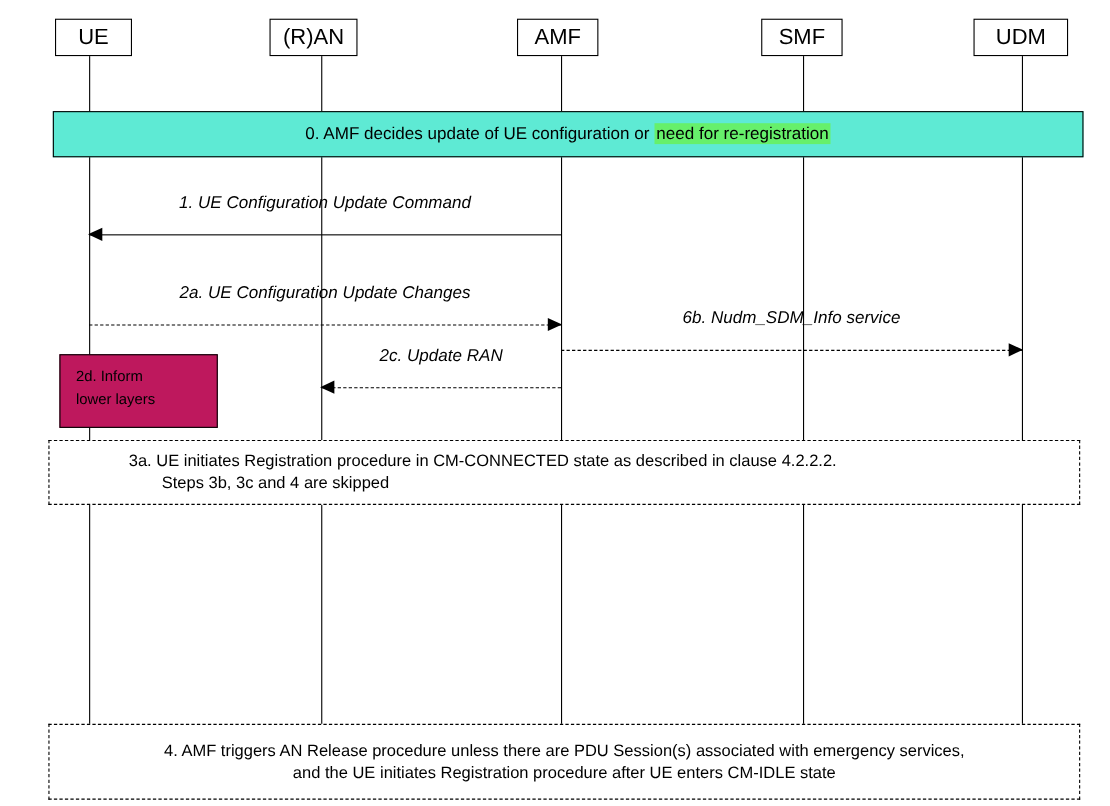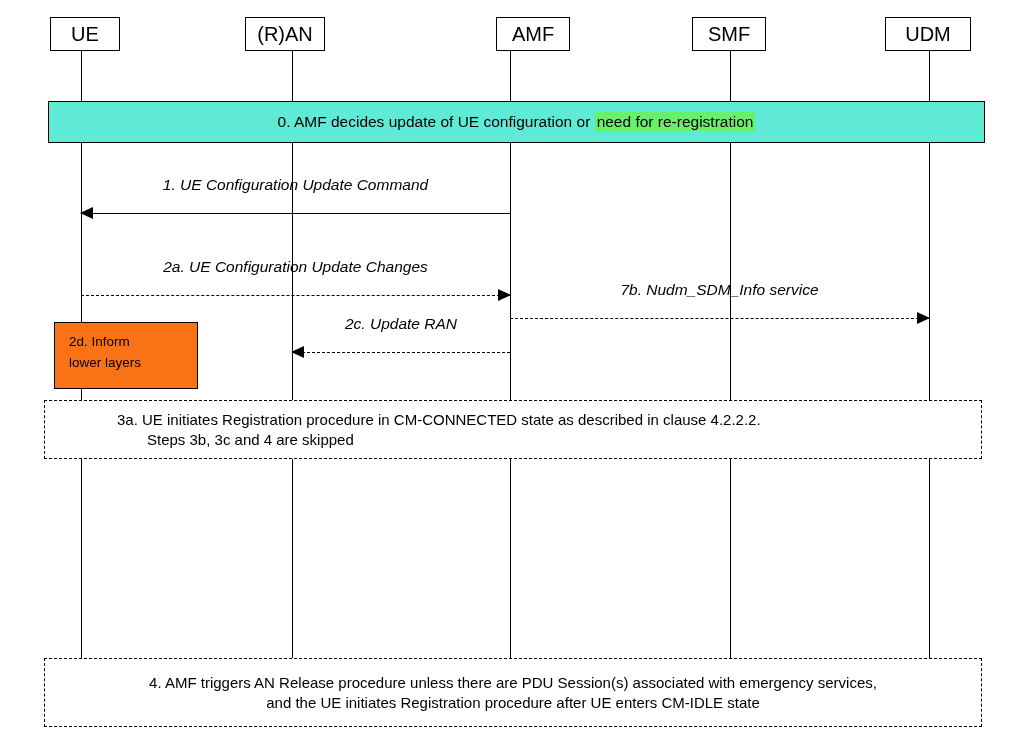--- a/index.html
+++ b/index.html
@@ -51,21 +51,21 @@
     padding-top:9px;
   }
   .note-dashed .txt{font-size:15px;line-height:1.35;}
   .note-dashed.left-al{justify-content:flex-start;padding-left:72px;text-align:left;}
   .note-dashed .l2{display:block;}
 
   
   .note-self{
     position:absolute;
     border:1.6px solid #000;
-    background:#f97316;
+    background:#be185d;
     box-sizing:border-box;
     z-index:5;
     padding:9px 0 0 14px;
     font-size:13.5px;line-height:1.55;
   }
 
   
   .msg{position:absolute;z-index:4;}
   .msg .line{
     position:absolute;left:0;top:0;height:0;width:100%;
@@ -94,21 +94,21 @@
   <div class="lifeline" style="left:510px;top:48px;height:679px;"></div>
   <div class="lifeline" style="left:730px;top:48px;height:679px;"></div>
   <div class="lifeline" style="left:929px;top:48px;height:679px;"></div>
 
   <div class="actor-box" style="left:50px;top:17px;width:70px;height:34px;">
     <span>UE</span>
   </div>
   <div class="actor-box" style="left:245px;top:17px;width:80px;height:34px;">
     <span>(R)AN</span>
   </div>
-  <div class="actor-box" style="left:496px;top:17px;width:74px;height:34px;">
+  <div class="actor-box" style="left:470px;top:17px;width:74px;height:34px;">
     <span>AMF</span>
   </div>
   <div class="actor-box" style="left:692px;top:17px;width:74px;height:34px;">
     <span>SMF</span>
   </div>
   <div class="actor-box" style="left:885px;top:17px;width:86px;height:34px;">
     <span>UDM</span>
   </div>
 
   <div class="note-solid" style="left:48px;top:101px;width:937px;height:42px;">
@@ -125,21 +125,21 @@
 
   <div class="msg dash" style="left:81px;top:295px;width:429px;height:1px;">
     <div class="line"></div>
     <div class="head right"></div>
     <div class="label">2a. UE Configuration Update Changes</div>
   </div>
 
   <div class="msg dash" style="left:510px;top:318px;width:419px;height:1px;">
     <div class="line"></div>
     <div class="head right"></div>
-    <div class="label">7b. Nudm_SDM_Info service</div>
+    <div class="label">6b. Nudm_SDM_Info service</div>
   </div>
 
   <div class="msg dash" style="left:292px;top:352px;width:218px;height:1px;">
     <div class="line"></div>
     <div class="head left"></div>
     <div class="label">2c. Update RAN</div>
   </div>
 
   <div class="note-self" style="left:54px;top:322px;width:144px;height:67px;">
     <div>2d. Inform</div>

